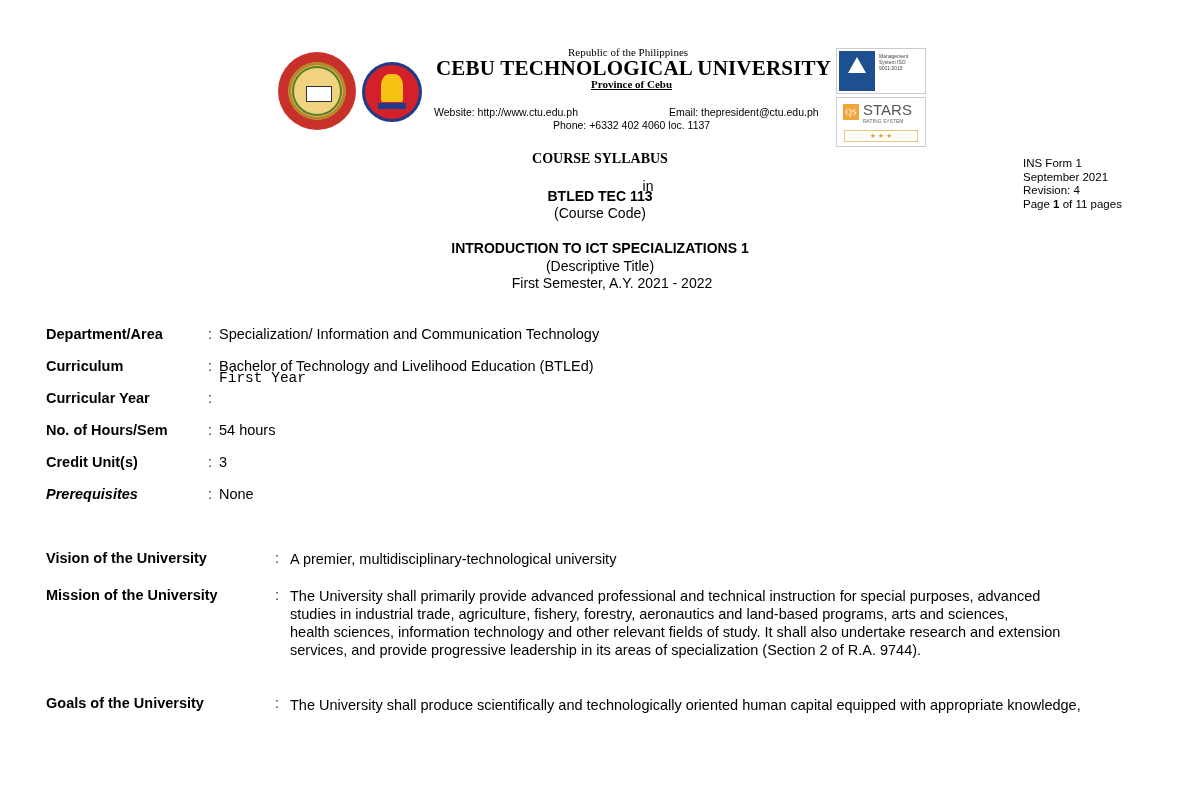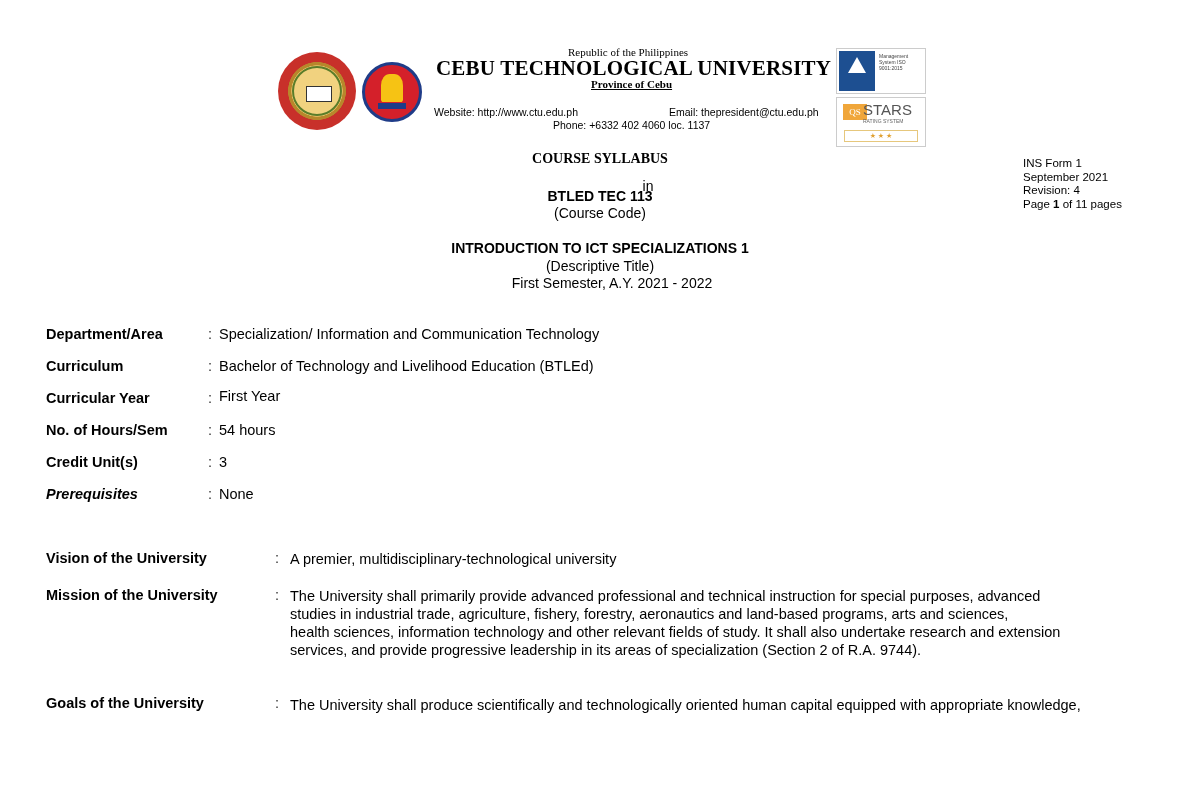--- a/index.html
+++ b/index.html
@@ -24,21 +24,21 @@
   .website { left: 434px; top: 106px; font-size: 10.5px; }
   .email { left: 669px; top: 106px; font-size: 10.5px; }
   .phone { left: 553px; top: 119px; font-size: 10.5px; }
 
   .tuv { left: 836px; top: 48px; width: 88px; height: 44px; border: 1px solid #ccc; background: #fff; }
   .tuv-logo { position: absolute; left: 2px; top: 2px; width: 36px; height: 40px; background: #1d4f91; }
   .tuv-tri { position: absolute; left: 9px; top: 6px; width: 0; height: 0; border-left: 9px solid transparent;
              border-right: 9px solid transparent; border-bottom: 16px solid #fff; }
   .tuv-text { position: absolute; left: 42px; top: 4px; font-size: 5px; line-height: 6px; color: #444; }
   .qs { left: 836px; top: 97px; width: 88px; height: 48px; border: 1px solid #ccc; background: #fff; }
-  .qs-badge { position: absolute; left: 6px; top: 6px; width: 24px; height: 16px; background: #f0a63a; color: #fff;
+  .qs-badge { position: absolute; left: 6px; top: 6px; width: 16px; height: 16px; background: #f0a63a; color: #fff;
               font-size: 9px; text-align: center; line-height: 16px; font-family: "Liberation Serif", serif; }
   .qs-stars-word { position: absolute; left: 26px; top: 3px; font-size: 15px; color: #555; }
   .qs-sub { position: absolute; left: 26px; top: 20px; font-size: 5px; color: #666; }
   .qs-rating { position: absolute; left: 7px; top: 32px; width: 72px; height: 10px; border: 1px solid #e6c77c;
                font-size: 7px; color: #e0a030; text-align: center; line-height: 10px; }
 
   
   .center { left: 0; width: 1200px; text-align: center; font-size: 14px; }
   .b { font-weight: bold; }
 
@@ -104,21 +104,21 @@
 <div class="abs lbl" style="top:326px;">Department/Area</div>
 <div class="abs colon1" style="top:326px;">:</div>
 <div class="abs val1" style="top:326px;">Specialization/ Information and Communication Technology</div>
 
 <div class="abs lbl" style="top:358px;">Curriculum</div>
 <div class="abs colon1" style="top:358px;">:</div>
 <div class="abs val1" style="top:358px;">Bachelor of Technology and Livelihood Education (BTLEd)</div>
 
 <div class="abs lbl" style="top:390px;">Curricular Year</div>
 <div class="abs colon1" style="top:390px;">:</div>
-<div class="abs val1" style="top:388px;">First Year</div>
+<div class="abs val1" style="top:370px;font-family:Liberation Mono, monospace;">First Year</div>
 
 <div class="abs lbl" style="top:422px;">No. of Hours/Sem</div>
 <div class="abs colon1" style="top:422px;">:</div>
 <div class="abs val1" style="top:422px;">54 hours</div>
 
 <div class="abs lbl" style="top:454px;">Credit Unit(s)</div>
 <div class="abs colon1" style="top:454px;">:</div>
 <div class="abs val1" style="top:454px;">3</div>
 
 <div class="abs lbl" style="top:486px;font-style:italic;">Prerequisites</div>

